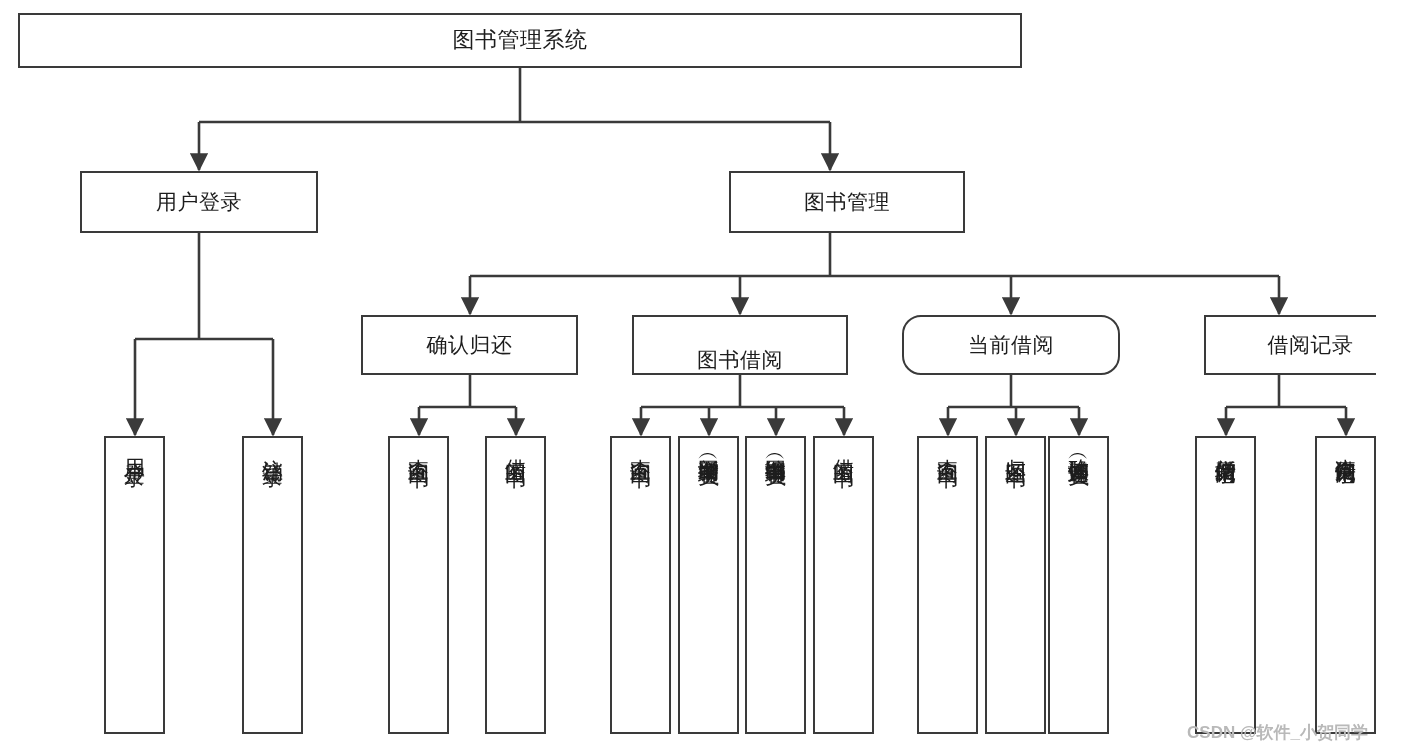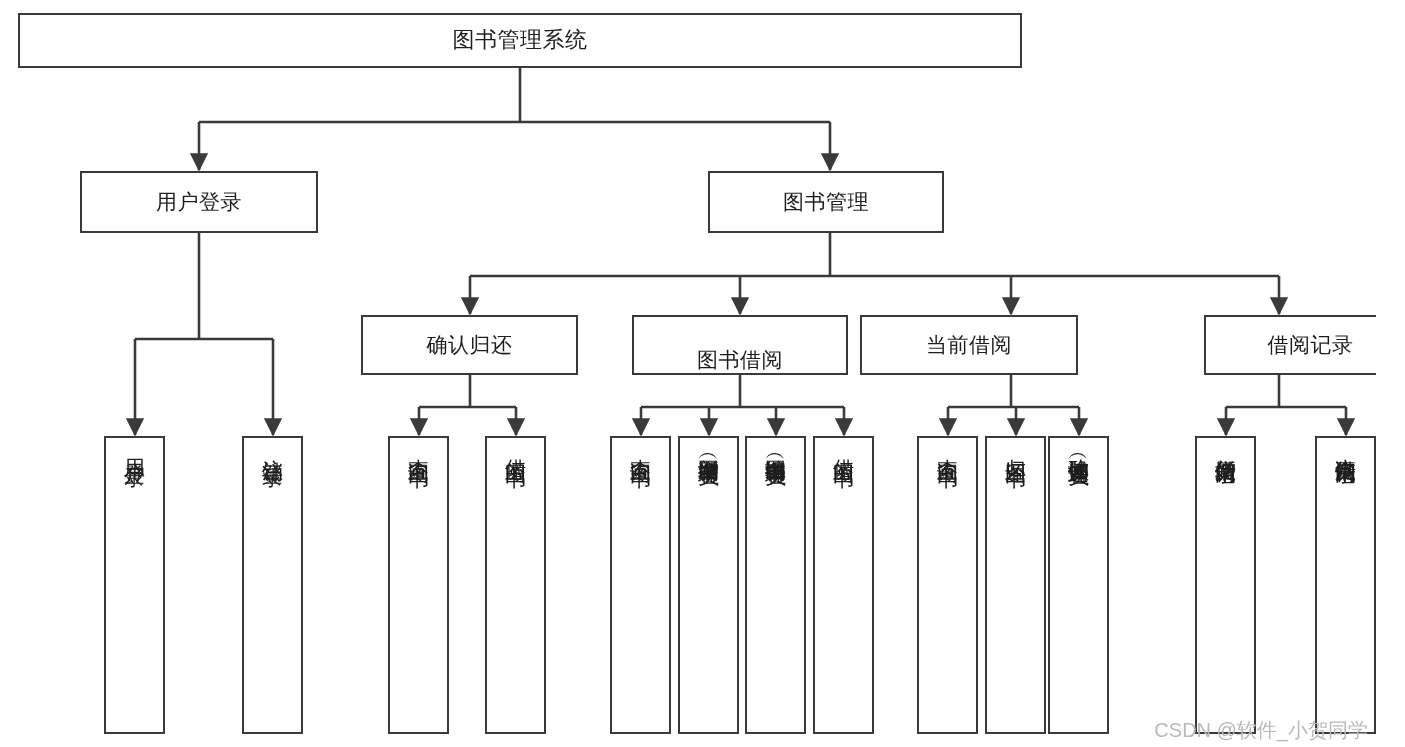--- a/index.html
+++ b/index.html
@@ -57,24 +57,25 @@
     letter-spacing: 3px;
     white-space: nowrap;
   }
   .node.vert.tall .label {
     letter-spacing: 1px;
   }
   #watermark {
     position: absolute;
     right: 8px;
     bottom: 3px;
-    font-size: 20px;
+    font-size: 17px;
     color: #b9b9b9;
     white-space: nowrap;
     pointer-events: none;
+    font-weight: bold;
   }
 </style>
 </head>
 <body>
 
 <div id="canvas">
 
   <svg id="edges" viewBox="0 0 1405 747" xmlns="http://www.w3.org/2000/svg">
     <defs>
       <marker id="arrow" viewBox="0 0 10 10" refX="9.2" refY="5" markerWidth="7" markerHeight="7" orient="auto-start-reverse">
@@ -118,30 +119,30 @@
       </g>
   </svg>
 
   <div id="node-layer">
       <div class="node horiz root" style="left: 18px; top: 13px; width: 1004px; height: 55px;">
         <span class="label">图书管理系统</span>
       </div>
       <div class="node horiz" style="left: 80px; top: 171px; width: 238px; height: 62px;">
         <span class="label">用户登录</span>
       </div>
-      <div class="node horiz" style="left: 708px; top: 171px; width: 236px; height: 62px;">
+      <div class="node horiz" style="left: 729px; top: 171px; width: 236px; height: 62px;">
         <span class="label">图书管理</span>
       </div>
       <div class="node horiz" style="left: 361px; top: 315px; width: 217px; height: 60px;">
         <span class="label">确认归还</span>
       </div>
       <div class="node horiz" style="left: 632px; top: 315px; width: 216px; height: 60px; align-items: flex-end;">
         <span class="label">图书借阅</span>
       </div>
-      <div class="node horiz" style="left: 860px; top: 315px; width: 218px; height: 60px;">
+      <div class="node horiz" style="left: 902px; top: 315px; width: 218px; height: 60px; border-radius: 19px;">
         <span class="label">当前借阅</span>
       </div>
       <div class="node horiz" style="left: 1172px; top: 315px; width: 213px; height: 60px; margin-left: 32px;">
         <span class="label">借阅记录</span>
       </div>
       <div class="node vert" style="left: 104px; top: 436px; width: 61px; height: 298px;">
         <span class="label">用户登录</span>
       </div>
       <div class="node vert" style="left: 242px; top: 436px; width: 61px; height: 298px;">
         <span class="label">注销登录</span>

